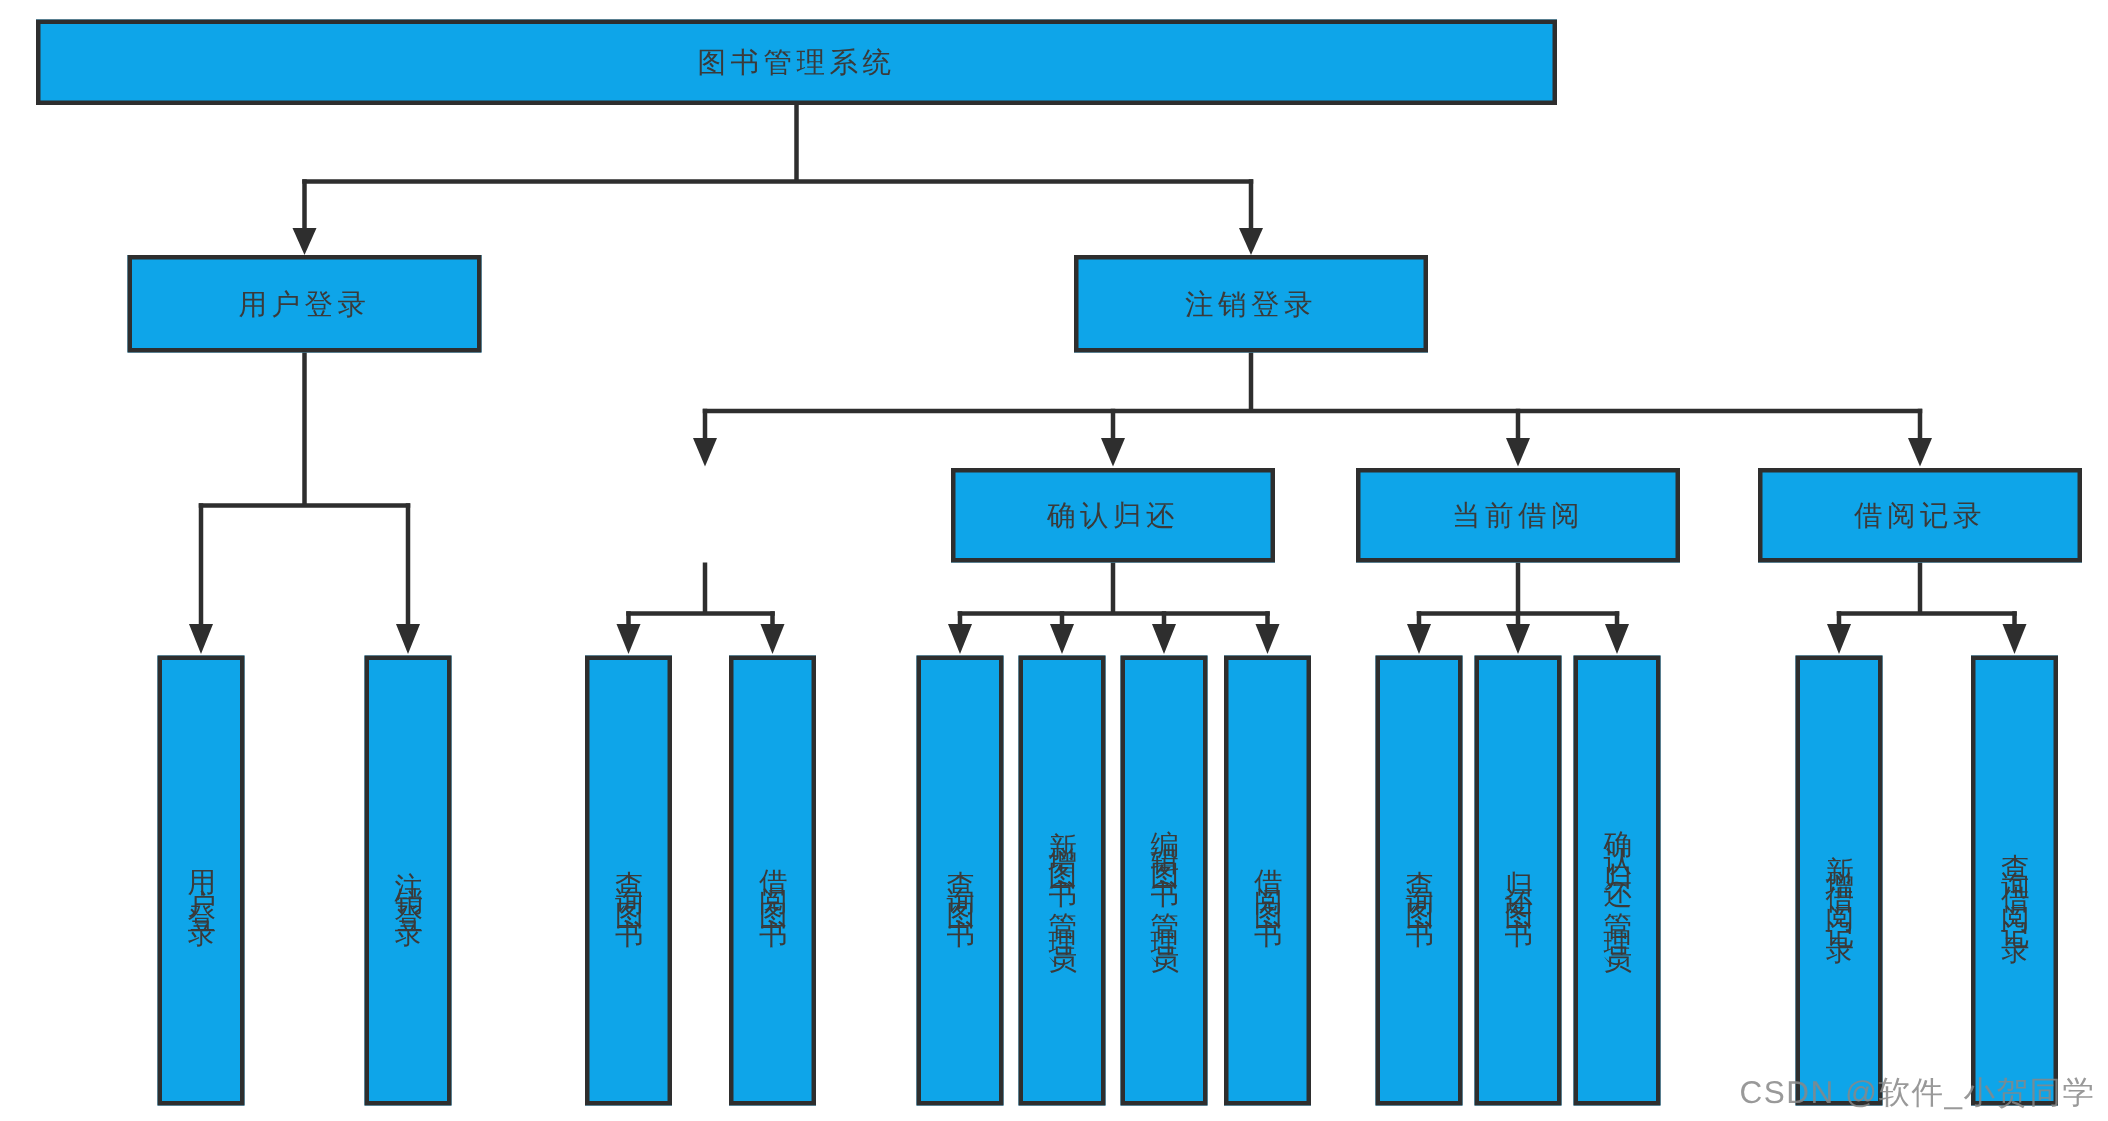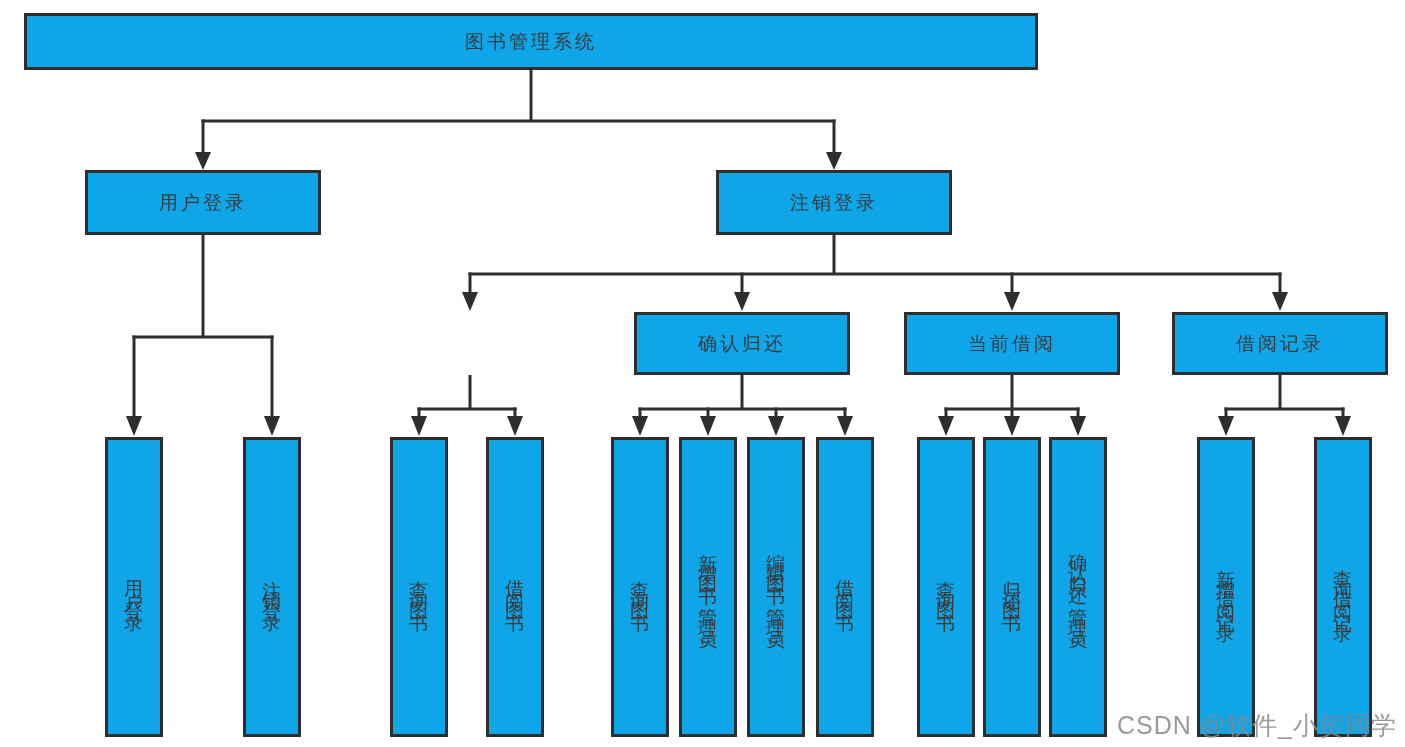--- a/index.html
+++ b/index.html
@@ -42,21 +42,21 @@
     height: 300px;
     writing-mode: vertical-rl;
     font-size: 19px;
     letter-spacing: 11px;
     line-height: 1;
   }
   .watermark {
     position: absolute;
     right: 8px;
     bottom: 5px;
-    font-size: 25px;
+    font-size: 21px;
     letter-spacing: 1px;
     color: rgba(135, 135, 135, 0.85);
     white-space: nowrap;
     pointer-events: none;
   }
   svg line { stroke: #2e2e2e; stroke-width: 3; }
   svg polygon { fill: #2e2e2e; }
 </style>
 </head>
 <body>

